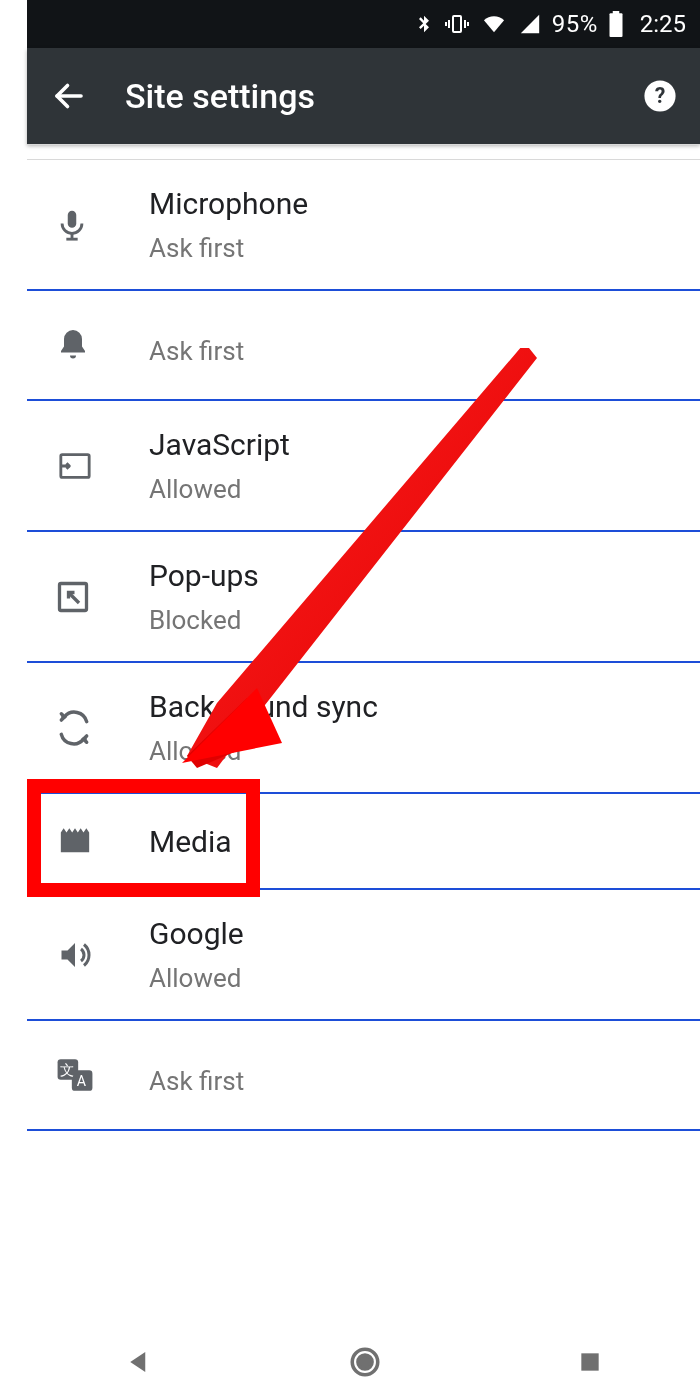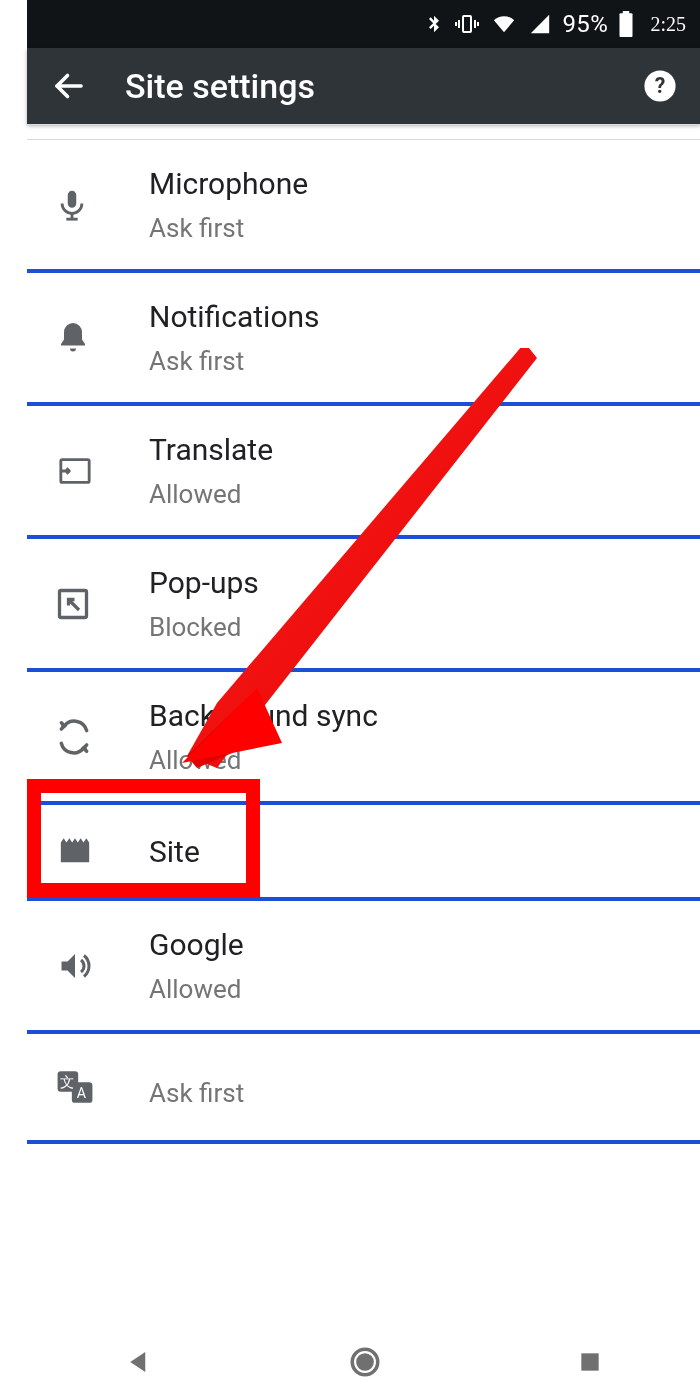--- a/index.html
+++ b/index.html
@@ -3,34 +3,34 @@
 <meta charset="utf-8">
 <style>
   * { box-sizing: border-box; margin: 0; padding: 0; }
   html, body { width: 700px; height: 1400px; font-family: Roboto, Arial, sans-serif; background: #fff; overflow: hidden; }
   .screen { width: 700px; height: 1400px; display: flex; flex-direction: column; position: relative; padding-left: 27px; }
 
   
   .status-bar { background: #111417; color: #fff; height: 48px; display: flex; align-items: center; justify-content: flex-end; padding: 0 14px; gap: 10px; font-size: 24px; }
   .status-bar .icon { display: inline-flex; align-items: center; justify-content: center; }
   .status-bar .pct { font-size: 24px; letter-spacing: 0.5px; }
-  .status-bar .time { font-size: 20px; margin-left: 6px; font-family: Liberation Serif, serif; }
-
-  
-  .app-bar { background: #2f3438; color: #fff; height: 76px; display: flex; align-items: center; padding: 0 22px; gap: 36px; box-shadow: 0 2px 4px rgba(0,0,0,0.3); }
+  .status-bar .time { font-size: 24px; margin-left: 6px; }
+
+  
+  .app-bar { background: #2f3438; color: #fff; height: 96px; display: flex; align-items: center; padding: 0 22px; gap: 36px; box-shadow: 0 2px 4px rgba(0,0,0,0.3); }
   .app-bar .back { width: 40px; height: 40px; display: flex; align-items: center; justify-content: center; }
   .app-bar .title { font-size: 34px; font-weight: 500; flex: 1; }
   .app-bar .help { width: 36px; height: 36px; display: flex; align-items: center; justify-content: center; }
 
   
   .hair { height: 1px; background: #d9d9d9; }
 
   
   .list { flex: 1; overflow: hidden; }
-  .row { display: flex; align-items: center; padding: 26px 28px; border-bottom: 4px solid #1d4ed8; min-height: 110px; background: #fff; }
+  .row { display: flex; align-items: center; padding: 26px 28px; border-bottom: 2px solid #1d4ed8; min-height: 110px; background: #fff; }
   .row .row-icon { width: 56px; display: flex; align-items: center; justify-content: flex-start; color: #5f6368; }
   .row .text { display: flex; flex-direction: column; margin-left: 38px; }
   .row .label { font-size: 30px; color: #202124; }
   .row .sub { font-size: 26px; color: #757575; margin-top: 12px; }
   .row.nosub { min-height: 96px; }
 
   
   .nav-bar { height: 72px; background: #fff; display: flex; align-items: center; justify-content: space-around; border-top: 0; }
   .nav-bar .nav-icon { color: #707070; }
 
@@ -117,35 +117,34 @@
     </div>
 
     <div class="row">
       <span class="row-icon">
         <svg width="36" height="40" viewBox="0 0 24 24" fill="#5f6368">
             <path d="M12 2a6 6 0 00-6 6v5l-2 3v1h16v-1l-2-3V8a6 6 0 00-6-6z"></path>
             <path d="M10 19a2 2 0 004 0"></path>
           </svg>
       </span>
       <span class="text">
-        <span class="label">Notifications</span>
         <span class="sub">Ask first</span>
       </span>
     </div>
 
     <div class="row">
       <span class="row-icon">
         <svg width="40" height="34" viewBox="0 0 24 24" fill="none" stroke="#5f6368" stroke-width="2">
             <rect x="2" y="4" width="20" height="16" rx="1"></rect>
             <polyline points="2 12 8 12 6 10" stroke-linejoin="round"></polyline>
             <polyline points="6 14 8 12" stroke-linejoin="round"></polyline>
           </svg>
       </span>
       <span class="text">
-        <span class="label">Translate</span>
+        <span class="label">JavaScript</span>
         <span class="sub">Allowed</span>
       </span>
     </div>
 
     <div class="row">
       <span class="row-icon">
         <svg width="36" height="36" viewBox="0 0 24 24" fill="none" stroke="#5f6368" stroke-width="2.2">
             <rect x="3" y="3" width="18" height="18" rx="1"></rect>
             <polyline points="9 13 9 9 13 9"></polyline>
             <line x1="9" y1="9" x2="16" y2="16"></line>
@@ -172,21 +171,21 @@
       </span>
     </div>
 
     <div class="row nosub">
       <span class="row-icon">
         <svg width="40" height="34" viewBox="0 0 24 24" fill="#5f6368">
             <path d="M2 6l2-3 2 3 2-3 2 3 2-3 2 3 2-3 2 3 2-3 2 3v14H2V6z"></path>
           </svg>
       </span>
       <span class="text">
-        <span class="label">Site</span>
+        <span class="label">Media</span>
 
       </span>
     </div>
 
     <div class="row">
       <span class="row-icon">
         <svg width="40" height="36" viewBox="0 0 24 24" fill="#5f6368">
             <path d="M3 9v6h4l5 5V4L7 9H3z"></path>
             <path d="M16 8a5 5 0 010 8" fill="none" stroke="#5f6368" stroke-width="2"></path>
             <path d="M18 5a9 9 0 010 14" fill="none" stroke="#5f6368" stroke-width="2"></path>

